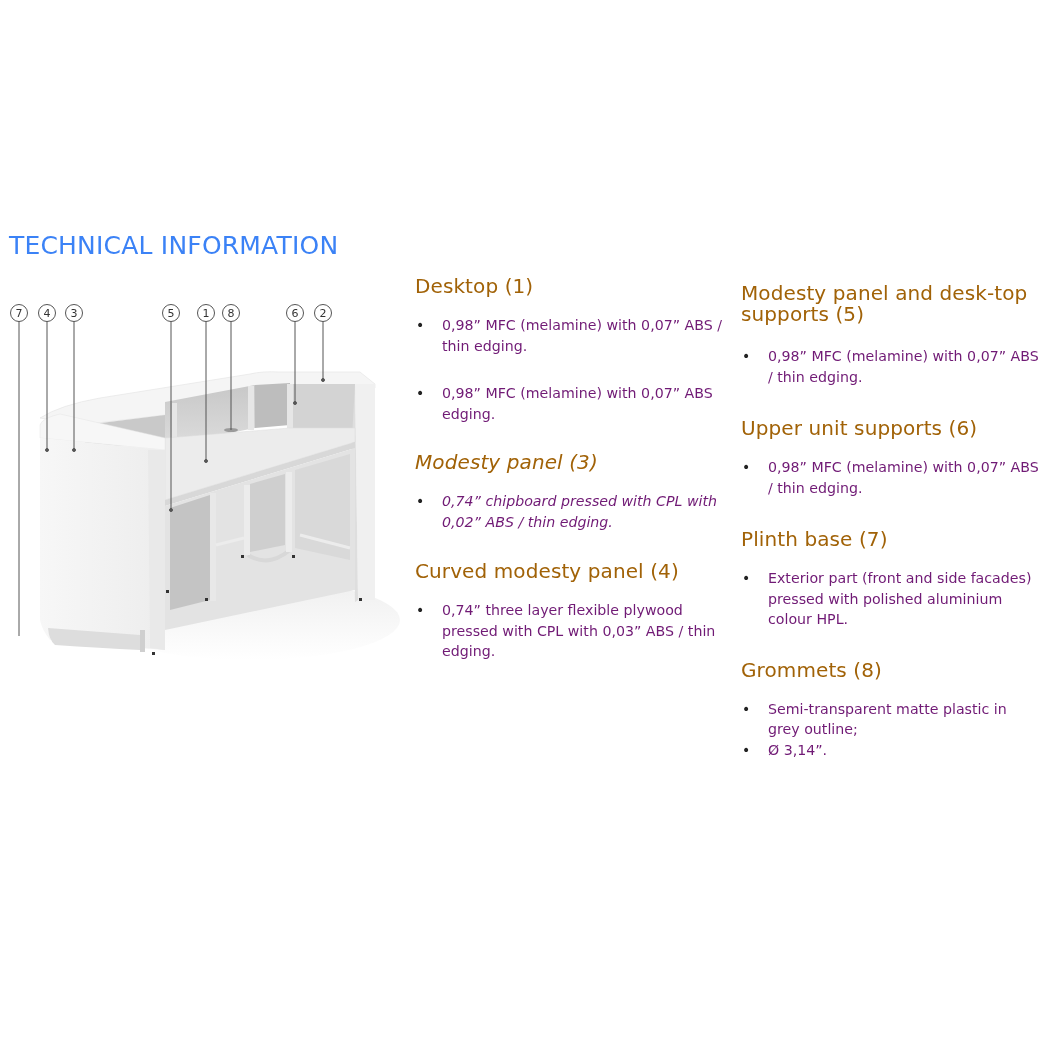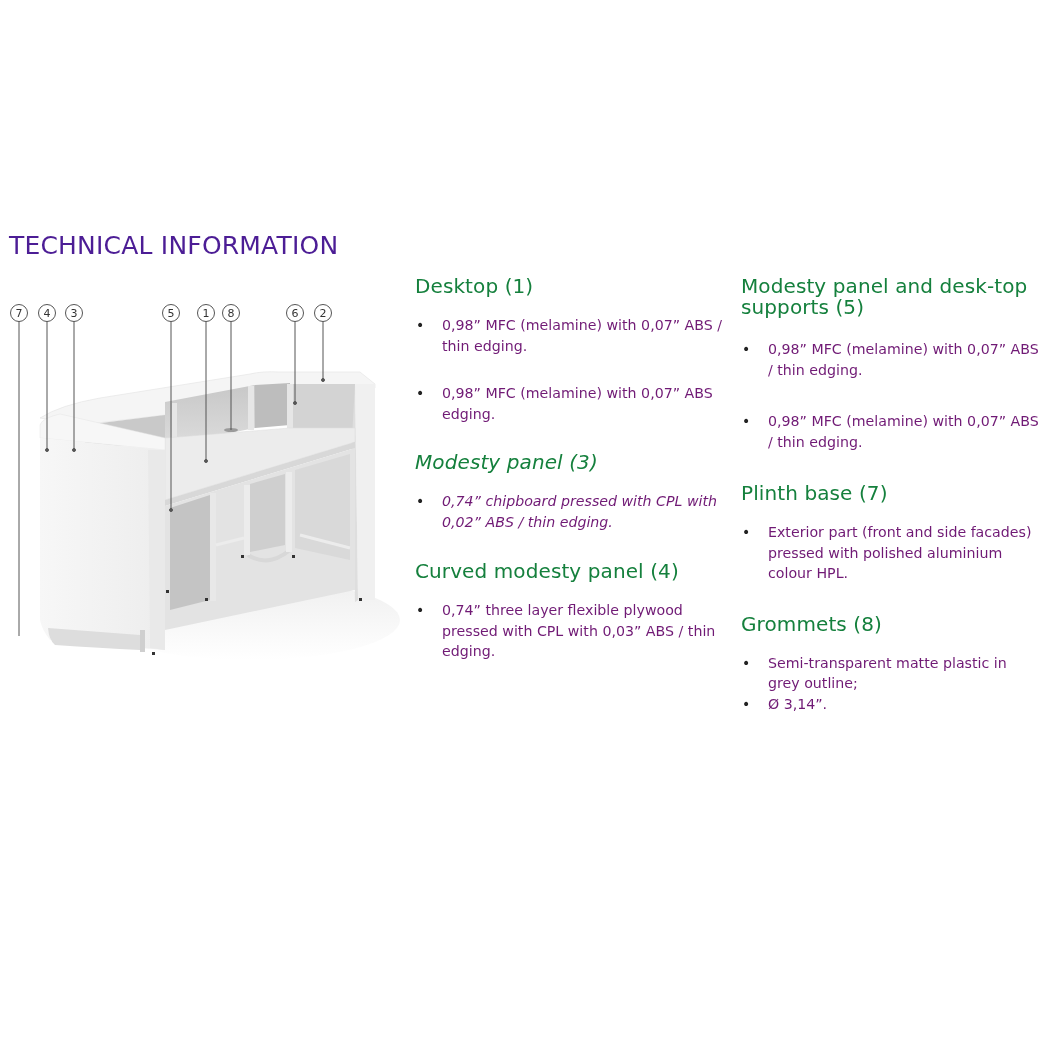--- a/index.html
+++ b/index.html
@@ -1,32 +1,32 @@
 <!DOCTYPE html>
 <html><head>
 <meta charset="utf-8">
 <style>
   html, body { margin: 0; padding: 0; background: #ffffff; }
   body { width: 1050px; height: 1050px; position: relative; overflow: hidden;
          font-family: "DejaVu Sans", "Liberation Sans", sans-serif; color: #1e1e1e; }
   .title { position: absolute; left: 9px; top: 229px; font-size: 25px; letter-spacing: 0.2px;
-           font-weight: normal; color: #4c1d95; margin: 0; line-height: 34px; }
+           font-weight: normal; color: #3b82f6; margin: 0; line-height: 34px; }
   .illus { position: absolute; left: 0; top: 295px; width: 400px; height: 410px; }
   .col { position: absolute; top: 276px; }
   .col.c1 { left: 415px; width: 310px; }
   .col.c2 { left: 741px; width: 300px; }
   .section { margin-bottom: 24px; }
-  .section h3 { font-size: 20px; font-weight: normal; margin: 0 0 18px 0; line-height: 21px; color: #15803d; letter-spacing: 0.1px; }
+  .section h3 { font-size: 20px; font-weight: normal; margin: 0 0 18px 0; line-height: 21px; color: #a16207; letter-spacing: 0.1px; }
   .section ul { list-style: none; margin: 0; padding: 0; }
   .section li { position: relative; padding-left: 27px; font-size: 14.2px; line-height: 20.5px; color: #701a75; }
   .section li::before { content: "\2022"; position: absolute; left: 1px; top: 0; font-size: 14px; color: #222; }
   .c1 .s1 { margin-bottom: 27px; }
   .c1 .s2 { margin-bottom: 28px; }
   .c1 .s3 { margin-bottom: 29px; font-style: italic; }
-  .c2 .s5 { margin-bottom: 31px; }
+  .c2 .s5 { margin-bottom: 31px; margin-top: 7px; }
   .c2 .s6 { margin-bottom: 31px; }
   .c2 .s7 { margin-bottom: 30px; }
   .c2 .s5 h3 { margin-bottom: 21px; line-height: 21px; }
 </style>
 </head>
 <body>
 
 <h1 class="title">TECHNICAL INFORMATION</h1>
 
 <div class="illus">
@@ -174,20 +174,21 @@
 </div>
 
 <div class="col c2">
   <div class="section s5">
     <h3>Modesty panel and desk-top supports (5)</h3>
     <ul>
       <li>0,98” MFC (melamine) with 0,07” ABS / thin edging.</li>
     </ul>
   </div>
   <div class="section s6">
+    <h3>Upper unit supports (6)</h3>
     <ul>
       <li>0,98” MFC (melamine) with 0,07” ABS / thin edging.</li>
     </ul>
   </div>
   <div class="section s7">
     <h3>Plinth base (7)</h3>
     <ul>
       <li>Exterior part (front and side facades) pressed with polished aluminium colour HPL.</li>
     </ul>
   </div>

